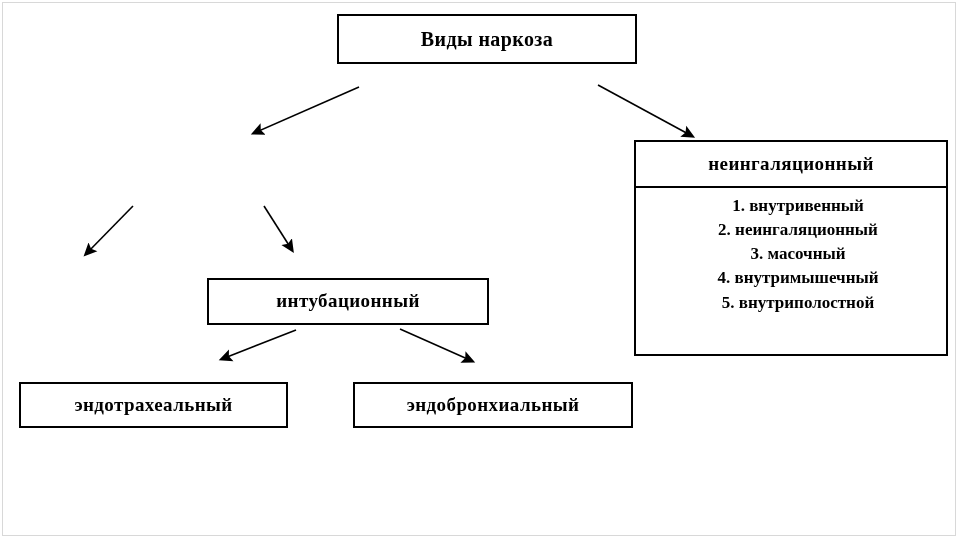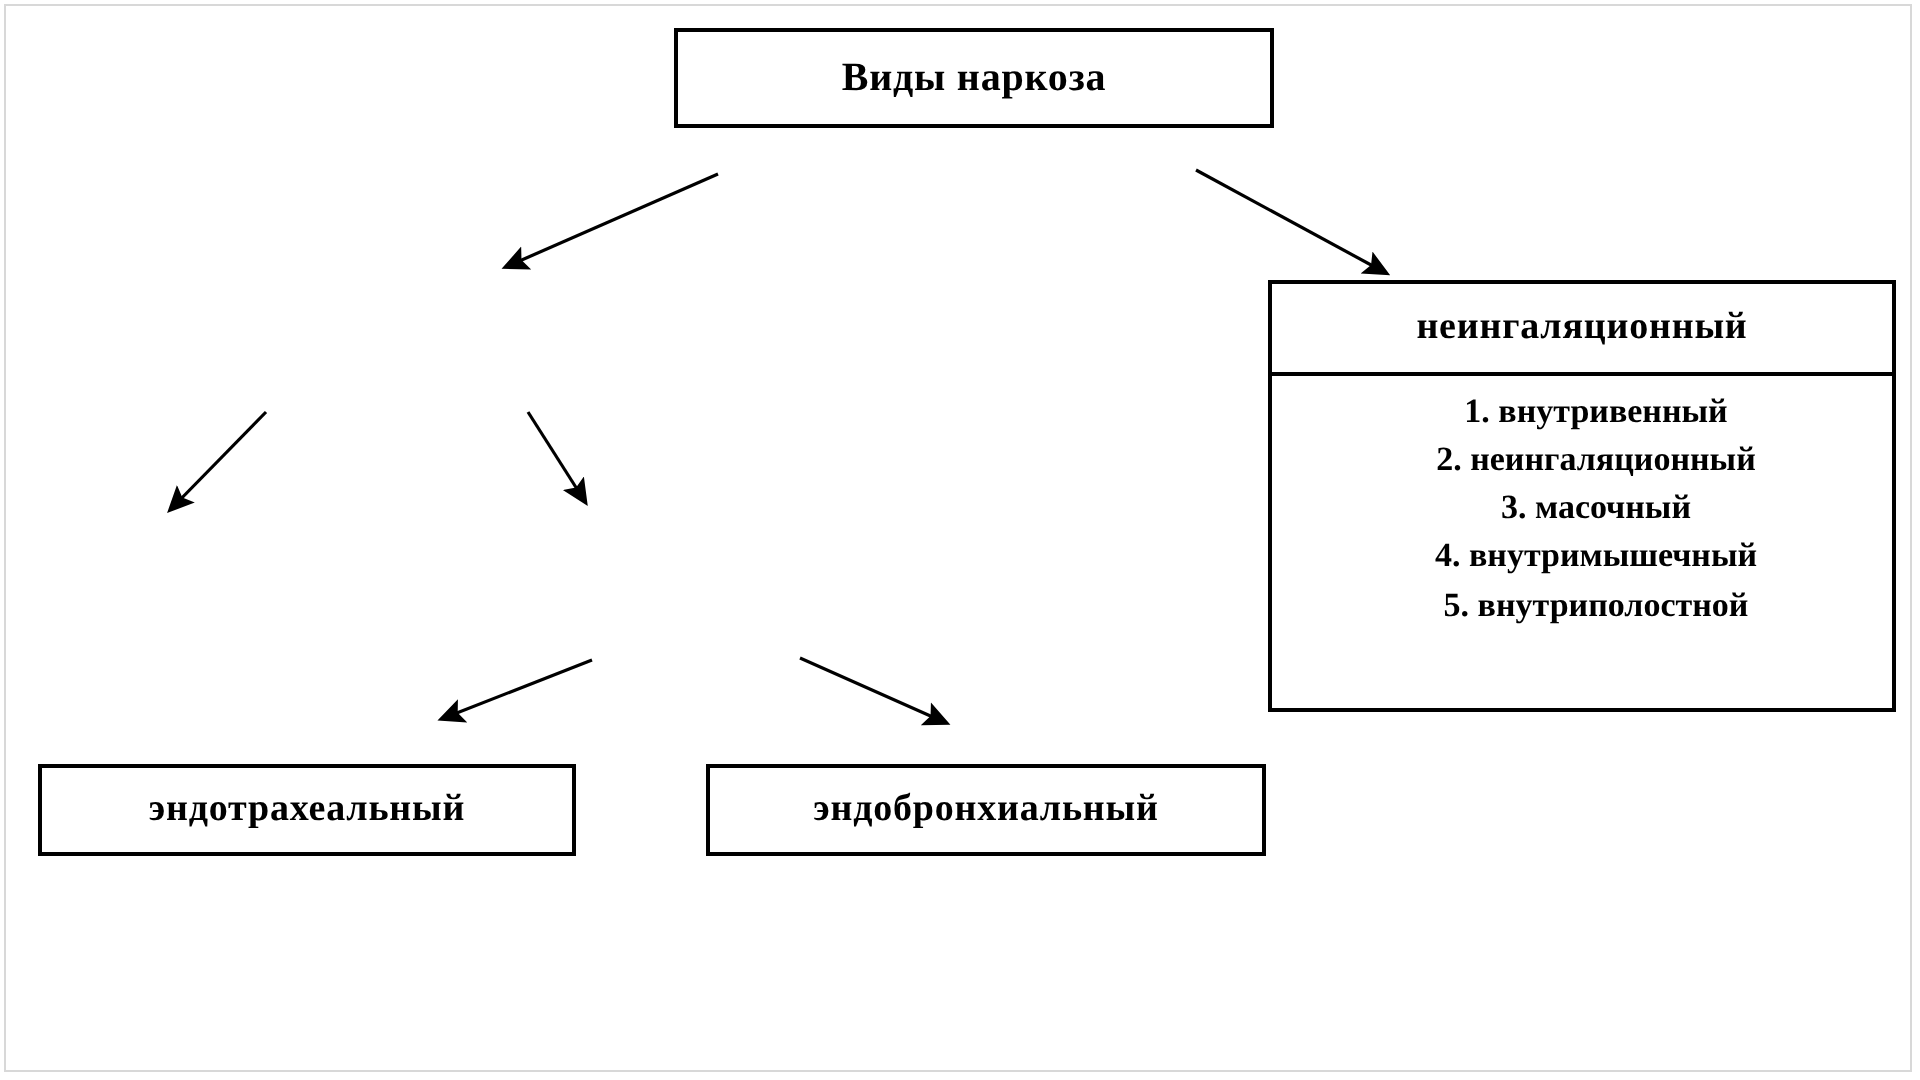--- a/index.html
+++ b/index.html
@@ -159,20 +159,23 @@
 
     <line x1="400" y1="329" x2="472" y2="361" stroke="#000000" stroke-width="1.6" marker-end="url(#ah)"></line>
   </svg>
 
   <div class="node" id="node-root">
     <span class="node-label">Виды наркоза</span>
   </div>
 
 
 
+  <div class="node" id="node-intubation">
+    <span class="node-label">интубационный</span>
+  </div>
 
   <div class="node" id="node-endotracheal">
     <span class="node-label">эндотрахеальный</span>
   </div>
 
   <div class="node" id="node-endobronchial">
     <span class="node-label">эндобронхиальный</span>
   </div>
 
   <div class="node" id="node-noninhalation">

